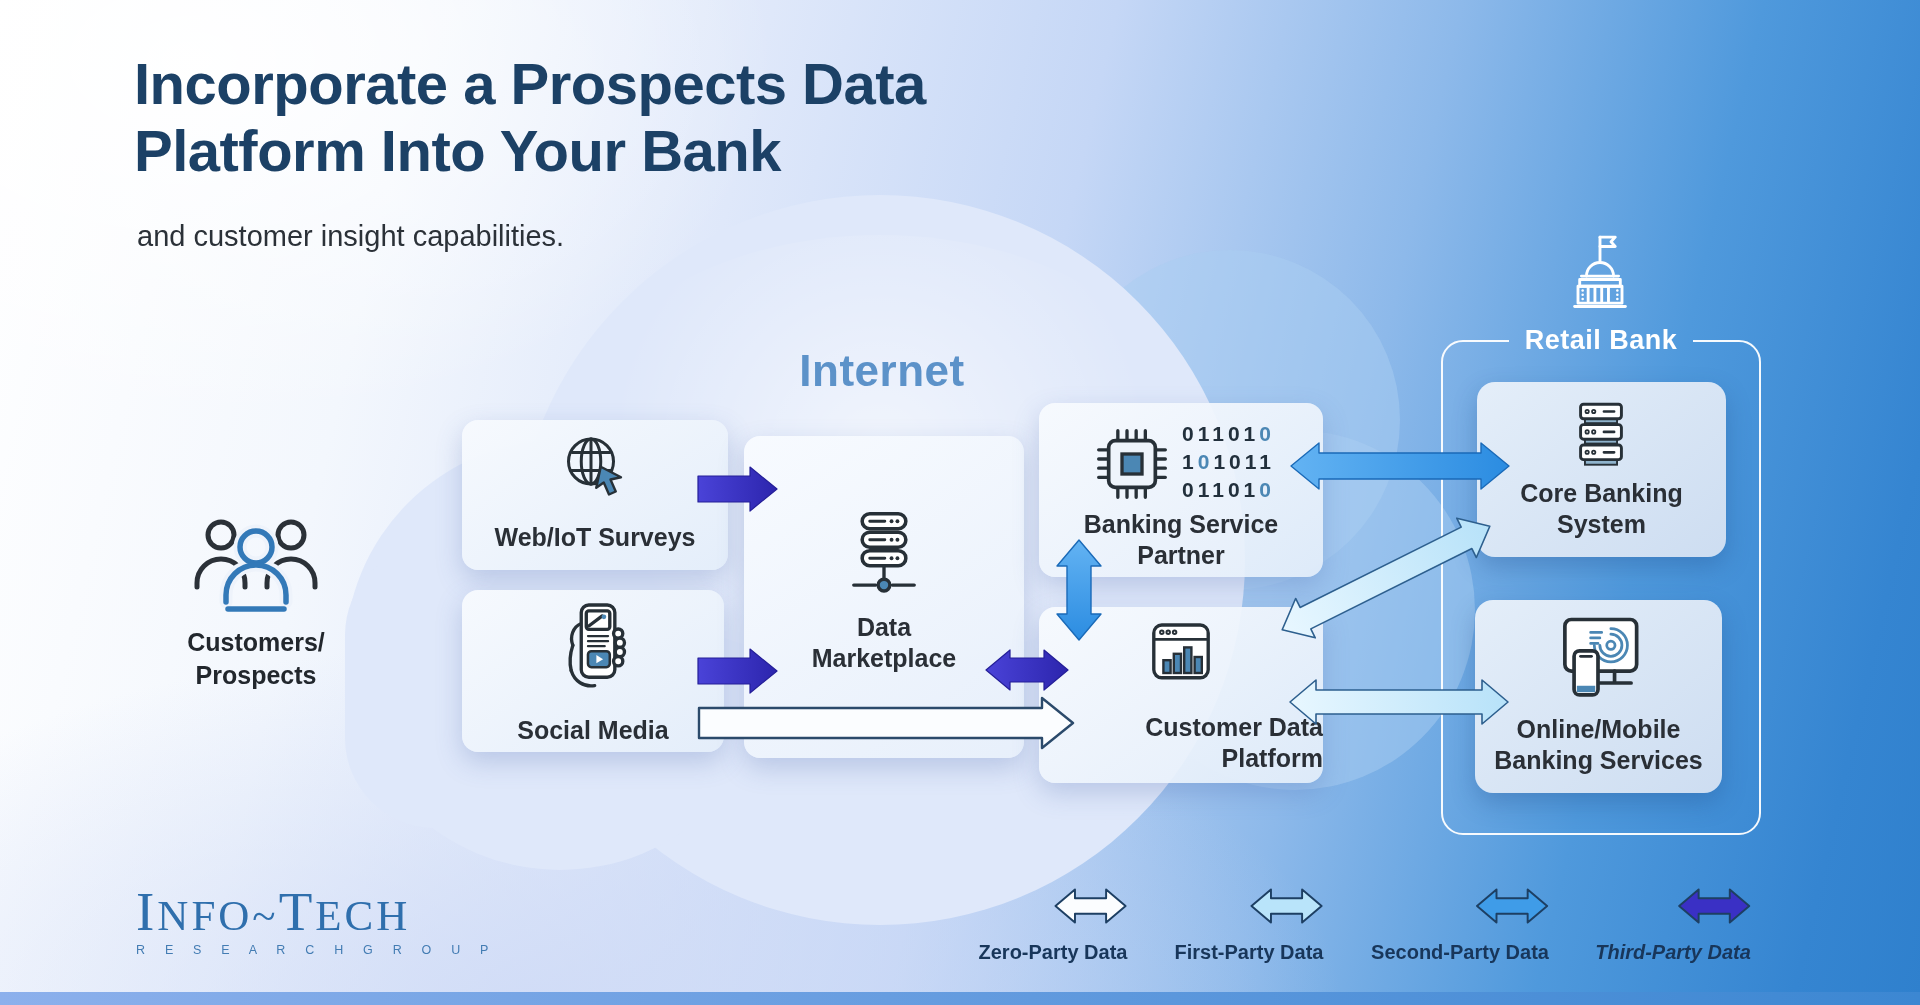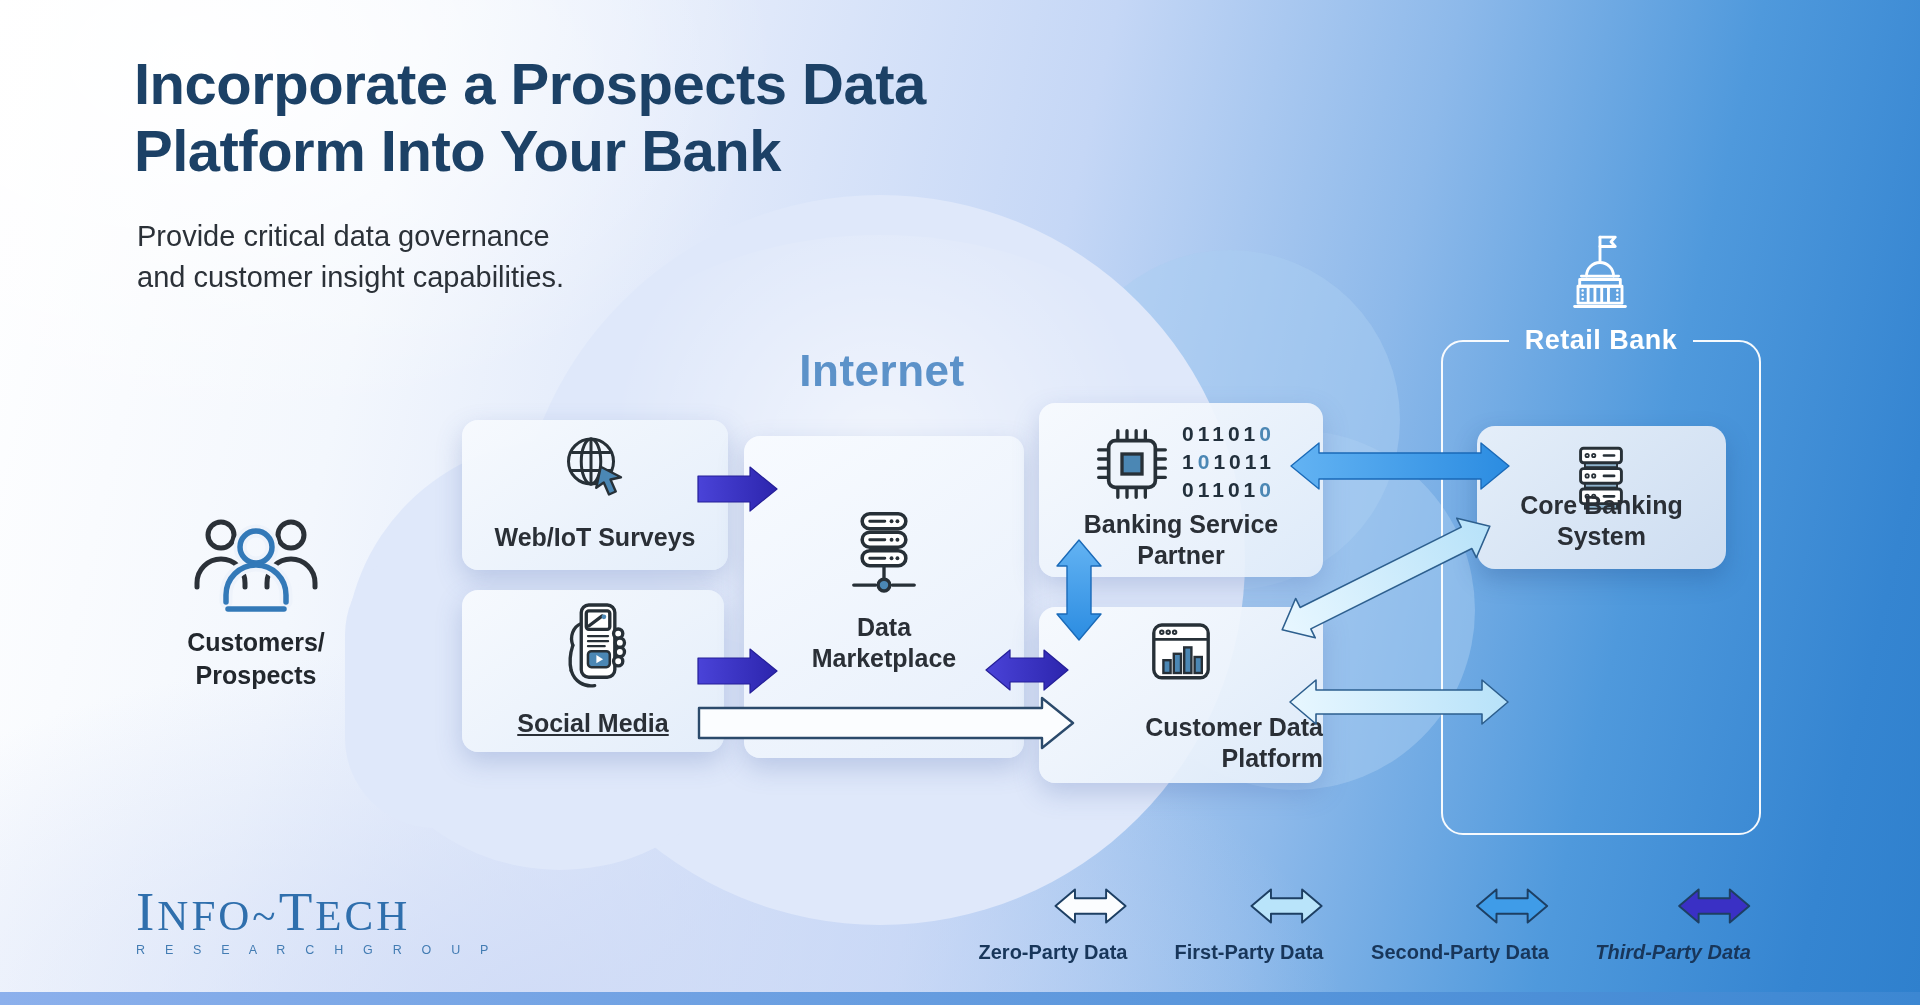--- a/index.html
+++ b/index.html
@@ -67,21 +67,20 @@
   <div id="cloud-left" class="cloud-part"></div>
   <div id="cloud-right" class="cloud-part"></div>
   <div id="cloud-body" class="cloud-part"></div>
   <div id="cloud-hi" class="abs"></div>
 
   <div id="title" class="abs">
     <div>Incorporate a Prospects Data</div>
     <div>Platform Into Your Bank</div>
   </div>
   <div id="subtitle" class="abs">
-    <div>Provide critical data governance</div>
     <div>and customer insight capabilities.</div>
   </div>
 
   <div id="internet-label" class="abs">Internet</div>
 
   <svg class="icon" style="left:190px;top:510px;" width="132" height="110" viewBox="0 0 132 110">
     <g fill="none" stroke="#2b3138" stroke-width="5" stroke-linecap="round" stroke-linejoin="round">
       <circle cx="31" cy="25" r="13"></circle>
       <path d="M7,77 v-4 a24,24 0 0 1 48,0 v4"></path>
       <circle cx="101" cy="25" r="13"></circle>
@@ -128,21 +127,21 @@
         <rect x="40" y="13" width="28" height="22" rx="3"></rect>
         <path d="M43,31 L59,19"></path>
       </g>
       <circle cx="61" cy="20" r="2.8" fill="#4b87b4"></circle>
       <g stroke="#273037" stroke-width="2.6" stroke-linecap="round">
         <path d="M42,43 H66 M42,49 H66 M42,55 H62"></path>
       </g>
       <rect x="42" y="61" width="26" height="19" rx="4" fill="#4b87b4" stroke="#273037" stroke-width="3"></rect>
       <polygon points="52,65.5 52,75.5 60,70.5" fill="#ffffff"></polygon>
     </svg>
-    <div class="lbl" style="bottom:14px;text-decoration:underline;">Social Media</div>
+    <div class="lbl" style="bottom:7px;">Social Media</div>
   </div>
 
   <div class="node" style="left:744px;top:436px;width:280px;height:322px;background:linear-gradient(145deg,rgba(248,251,255,.97),rgba(232,240,251,.93));">
     <svg class="icon" style="left:98px;top:74px;" width="84" height="88" viewBox="0 0 100 104">
       <g fill="#ffffff" stroke="#273037" stroke-width="4.2" stroke-linejoin="round">
         <rect x="24" y="4" width="52" height="18" rx="9"></rect>
         <rect x="24" y="26" width="52" height="18" rx="9"></rect>
         <rect x="24" y="48" width="52" height="18" rx="9"></rect>
       </g>
       <g stroke="#273037" stroke-width="3.4" stroke-linecap="round">
@@ -228,21 +227,21 @@
         <circle cx="31.5" cy="85" r="1.5"></circle>
       <circle cx="72.5" cy="75" r="1.5"></circle>
         <circle cx="72.5" cy="80" r="1.5"></circle>
         <circle cx="72.5" cy="85" r="1.5"></circle>
     </g>
   </svg>
   <fieldset id="retail-bank">
     <legend><span>Retail Bank</span></legend>
   </fieldset>
 
-  <div class="rnode" style="left:1477px;top:382px;width:249px;height:143px;margin-top:44px;">
+  <div class="rnode" style="left:1477px;top:382px;width:249px;height:175px;">
     <svg class="icon" style="left:89px;top:14px;" width="70" height="82" viewBox="0 0 96 106">
       <g fill="#8fb3cc" stroke="#273037" stroke-width="2.6">
         <rect x="26" y="24" width="44" height="10"></rect>
         <rect x="26" y="52" width="44" height="10"></rect>
         <rect x="26" y="80" width="44" height="11"></rect>
       </g>
       <g fill="#ffffff" stroke="#273037" stroke-width="4" stroke-linejoin="round">
         <rect x="20" y="8" width="56" height="20" rx="4"></rect>
         <rect x="20" y="36" width="56" height="20" rx="4"></rect>
         <rect x="20" y="64" width="56" height="20" rx="4"></rect>
@@ -258,20 +257,42 @@
       <g stroke="#273037" stroke-width="3.6" stroke-linecap="round">
         <path d="M52,18 H66 M52,46 H66 M52,74 H66"></path>
       </g>
     </svg>
     <div class="lbl" style="bottom:18px;">
       <div>Core Banking</div>
       <div>System</div>
     </div>
   </div>
 
+  <div class="rnode" style="left:1475px;top:600px;width:247px;height:193px;">
+    <svg class="icon" style="left:70px;top:14px;" width="106" height="92" viewBox="0 0 112 100">
+      <rect x="20" y="6" width="78" height="56" rx="7" fill="#ffffff" stroke="#273037" stroke-width="4"></rect>
+      <g stroke="#273037" stroke-width="4" stroke-linecap="round">
+        <path d="M74,62 V73"></path>
+          <path d="M58,75 H92"></path>
+      </g>
+      <g fill="none" stroke="#4b87b4" stroke-width="3" stroke-linecap="round">
+        <path d="M48,20 h12 M48,26 h10 M48,32 h8"></path>
+        <path d="M70,22 a12,12 0 1 1 -12,12"></path>
+        <path d="M70,16 a18,18 0 1 1 -18,18"></path>
+        <circle cx="70" cy="34" r="4.5"></circle>
+      </g>
+      <rect x="30" y="40" width="26" height="48" rx="6" fill="#ffffff" stroke="#273037" stroke-width="4"></rect>
+      <rect x="33" y="78" width="20" height="7" fill="#4b87b4"></rect>
+      <path d="M37,46 h12" stroke="#273037" stroke-width="3" stroke-linecap="round"></path>
+    </svg>
+    <div class="lbl" style="bottom:18px;">
+      <div>Online/Mobile</div>
+      <div>Banking Services</div>
+    </div>
+  </div>
 
   <svg id="arrow-overlay" width="1920" height="1005" viewBox="0 0 1920 1005">
     <defs>
       <linearGradient id="gradThird" x1="0" y1="0" x2="1" y2="0">
         <stop offset="0" stop-color="#4a43d8"></stop>
         <stop offset="1" stop-color="#2c25ad"></stop>
       </linearGradient>
       <linearGradient id="gradSecond" x1="0" y1="0" x2="1" y2="0">
         <stop offset="0" stop-color="#63b3f3"></stop>
         <stop offset="1" stop-color="#2b8ce1"></stop>

